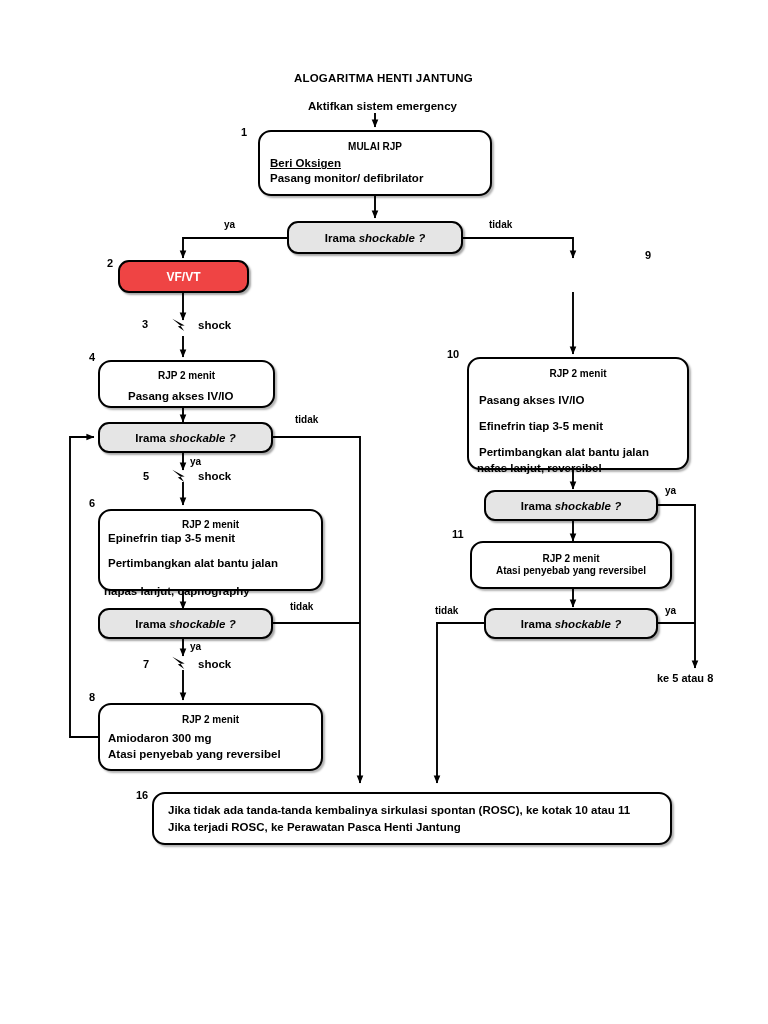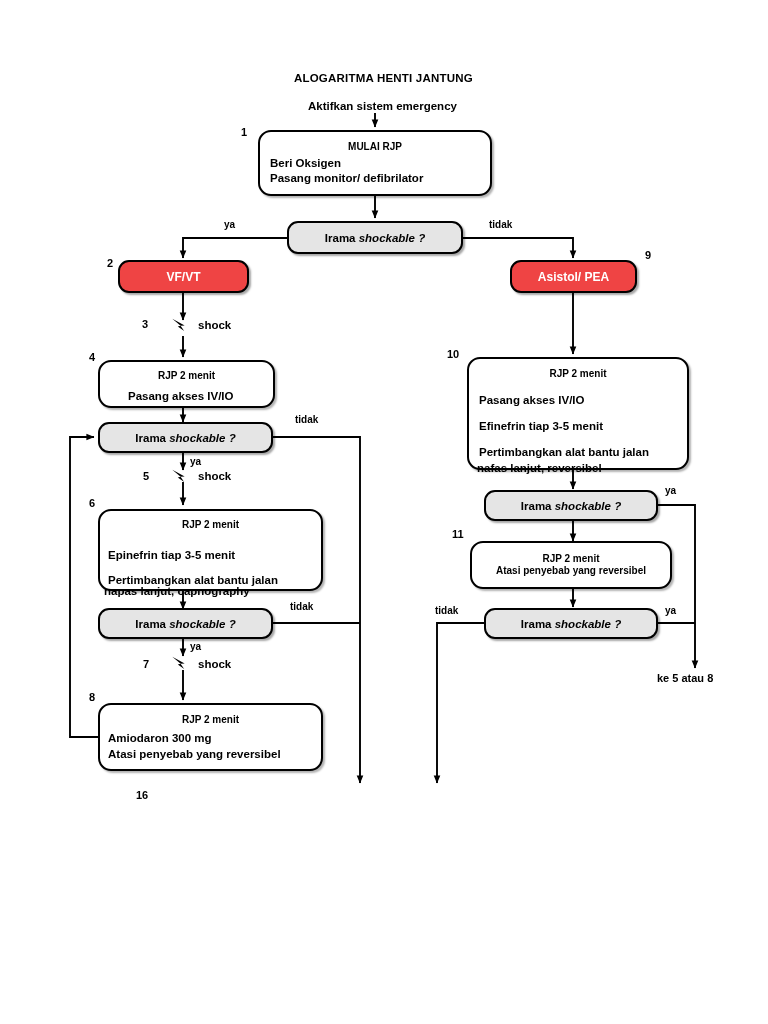--- a/index.html
+++ b/index.html
@@ -208,41 +208,38 @@
     </g>
   </svg>
 
   <div class="title" style="left:294px; top:72px;">ALOGARITMA HENTI JANTUNG</div>
 
   <div class="plain-text" style="left:308px; top:100px;">Aktifkan sistem emergency</div>
 
   <div class="step-num" style="left:241px; top:126px;">1</div>
   <div class="node proc" style="left:258px; top:130px; width:234px; height:66px; padding:6px 10px;">
     <div class="line-center">MULAI RJP</div>
-    <div class="line-left" style="margin-top:5px;">Beri Oksigen</div>
+    <div class="line-left" style="margin-top:5px;text-decoration:underline;">Beri Oksigen</div>
     <div class="line-left" style="margin-top:3px;">Pasang monitor/ defibrilator</div>
   </div>
 
   <div class="node decision" style="left:287px; top:221px; width:176px; height:33px;">
     <span class="dec-text">
       <span>Irama</span> <i>shockable ?</i>
     </span>
   </div>
   <div class="edge-label" style="left:224px; top:219px;">ya</div>
   <div class="edge-label" style="left:489px; top:219px;">tidak</div>
 
   <div class="step-num" style="left:107px; top:257px;">2</div>
   <div class="node blackbox" style="left:118px; top:260px; width:131px; height:33px;">
     <span class="black-text">VF/VT</span>
   </div>
 
   <div class="step-num" style="left:645px; top:249px;">9</div>
-  <div class="node blackbox" style="left:510px; top:260px; width:127px; height:33px;">
-    <span class="black-text">Asistol/ PEA</span>
-  </div>
 
   <div class="step-num" style="left:142px; top:318px;">3</div>
   <svg class="bolt" style="left:170px; top:315px;" viewBox="0 0 24 24">
     <path d="M2.5 4.2 L16 11.5 L11.5 11.8 L15.5 17.5 L8.5 12.6 L11.6 11.6 Z" fill="#000"></path>
   </svg>
   <div class="shock-label" style="left:198px; top:319px;">shock</div>
 
   <div class="step-num" style="left:89px; top:351px;">4</div>
   <div class="node proc" style="left:98px; top:360px; width:177px; height:48px; padding:4px 8px; justify-content:flex-start;">
     <div class="line-center" style="margin-top:5px;">RJP 2 menit</div>
@@ -259,21 +256,21 @@
 
   <div class="step-num" style="left:143px; top:470px;">5</div>
   <svg class="bolt" style="left:170px; top:466px;" viewBox="0 0 24 24">
     <path d="M2.5 4.2 L16 11.5 L11.5 11.8 L15.5 17.5 L8.5 12.6 L11.6 11.6 Z" fill="#000"></path>
   </svg>
   <div class="shock-label" style="left:198px; top:470px;">shock</div>
 
   <div class="step-num" style="left:89px; top:497px;">6</div>
   <div class="node proc" style="left:98px; top:509px; width:225px; height:82px; padding:5px 8px; justify-content:flex-start;">
     <div class="line-center" style="margin-top:4px;">RJP 2 menit</div>
-    <div class="line-left" style="margin-top:18px;">Epinefrin tiap 3-5 menit</div>
+    <div class="line-left" style="margin-top:1px;">Epinefrin tiap 3-5 menit</div>
     <div class="line-left" style="margin-top:13px;">Pertimbangkan alat bantu jalan</div>
   </div>
   <div class="overflow-line" style="left:104px; top:585px;">napas lanjut, capnography</div>
 
   <div class="node decision" style="left:98px; top:608px; width:175px; height:31px;">
     <span class="dec-text">
       <span>Irama</span> <i>shockable ?</i>
     </span>
   </div>
   <div class="edge-label" style="left:290px; top:601px;">tidak</div>
@@ -318,14 +315,18 @@
     <span class="dec-text">
       <span>Irama</span> <i>shockable ?</i>
     </span>
   </div>
   <div class="edge-label" style="left:665px; top:605px;">ya</div>
   <div class="edge-label" style="left:435px; top:605px;">tidak</div>
 
   <div class="plain-text" style="left:657px; top:672px; font-size:11px;">ke 5 atau 8</div>
 
   <div class="step-num" style="left:136px; top:789px;">16</div>
+  <div class="node proc" style="left:152px; top:792px; width:520px; height:53px; padding:4px 14px;">
+    <div class="line-left">Jika tidak ada tanda-tanda kembalinya sirkulasi spontan (ROSC), ke kotak 10 atau 11</div>
+    <div class="line-left" style="margin-top:5px;">Jika terjadi ROSC, ke Perawatan Pasca Henti Jantung</div>
+  </div>
 
 </div>
 
 </body></html>

